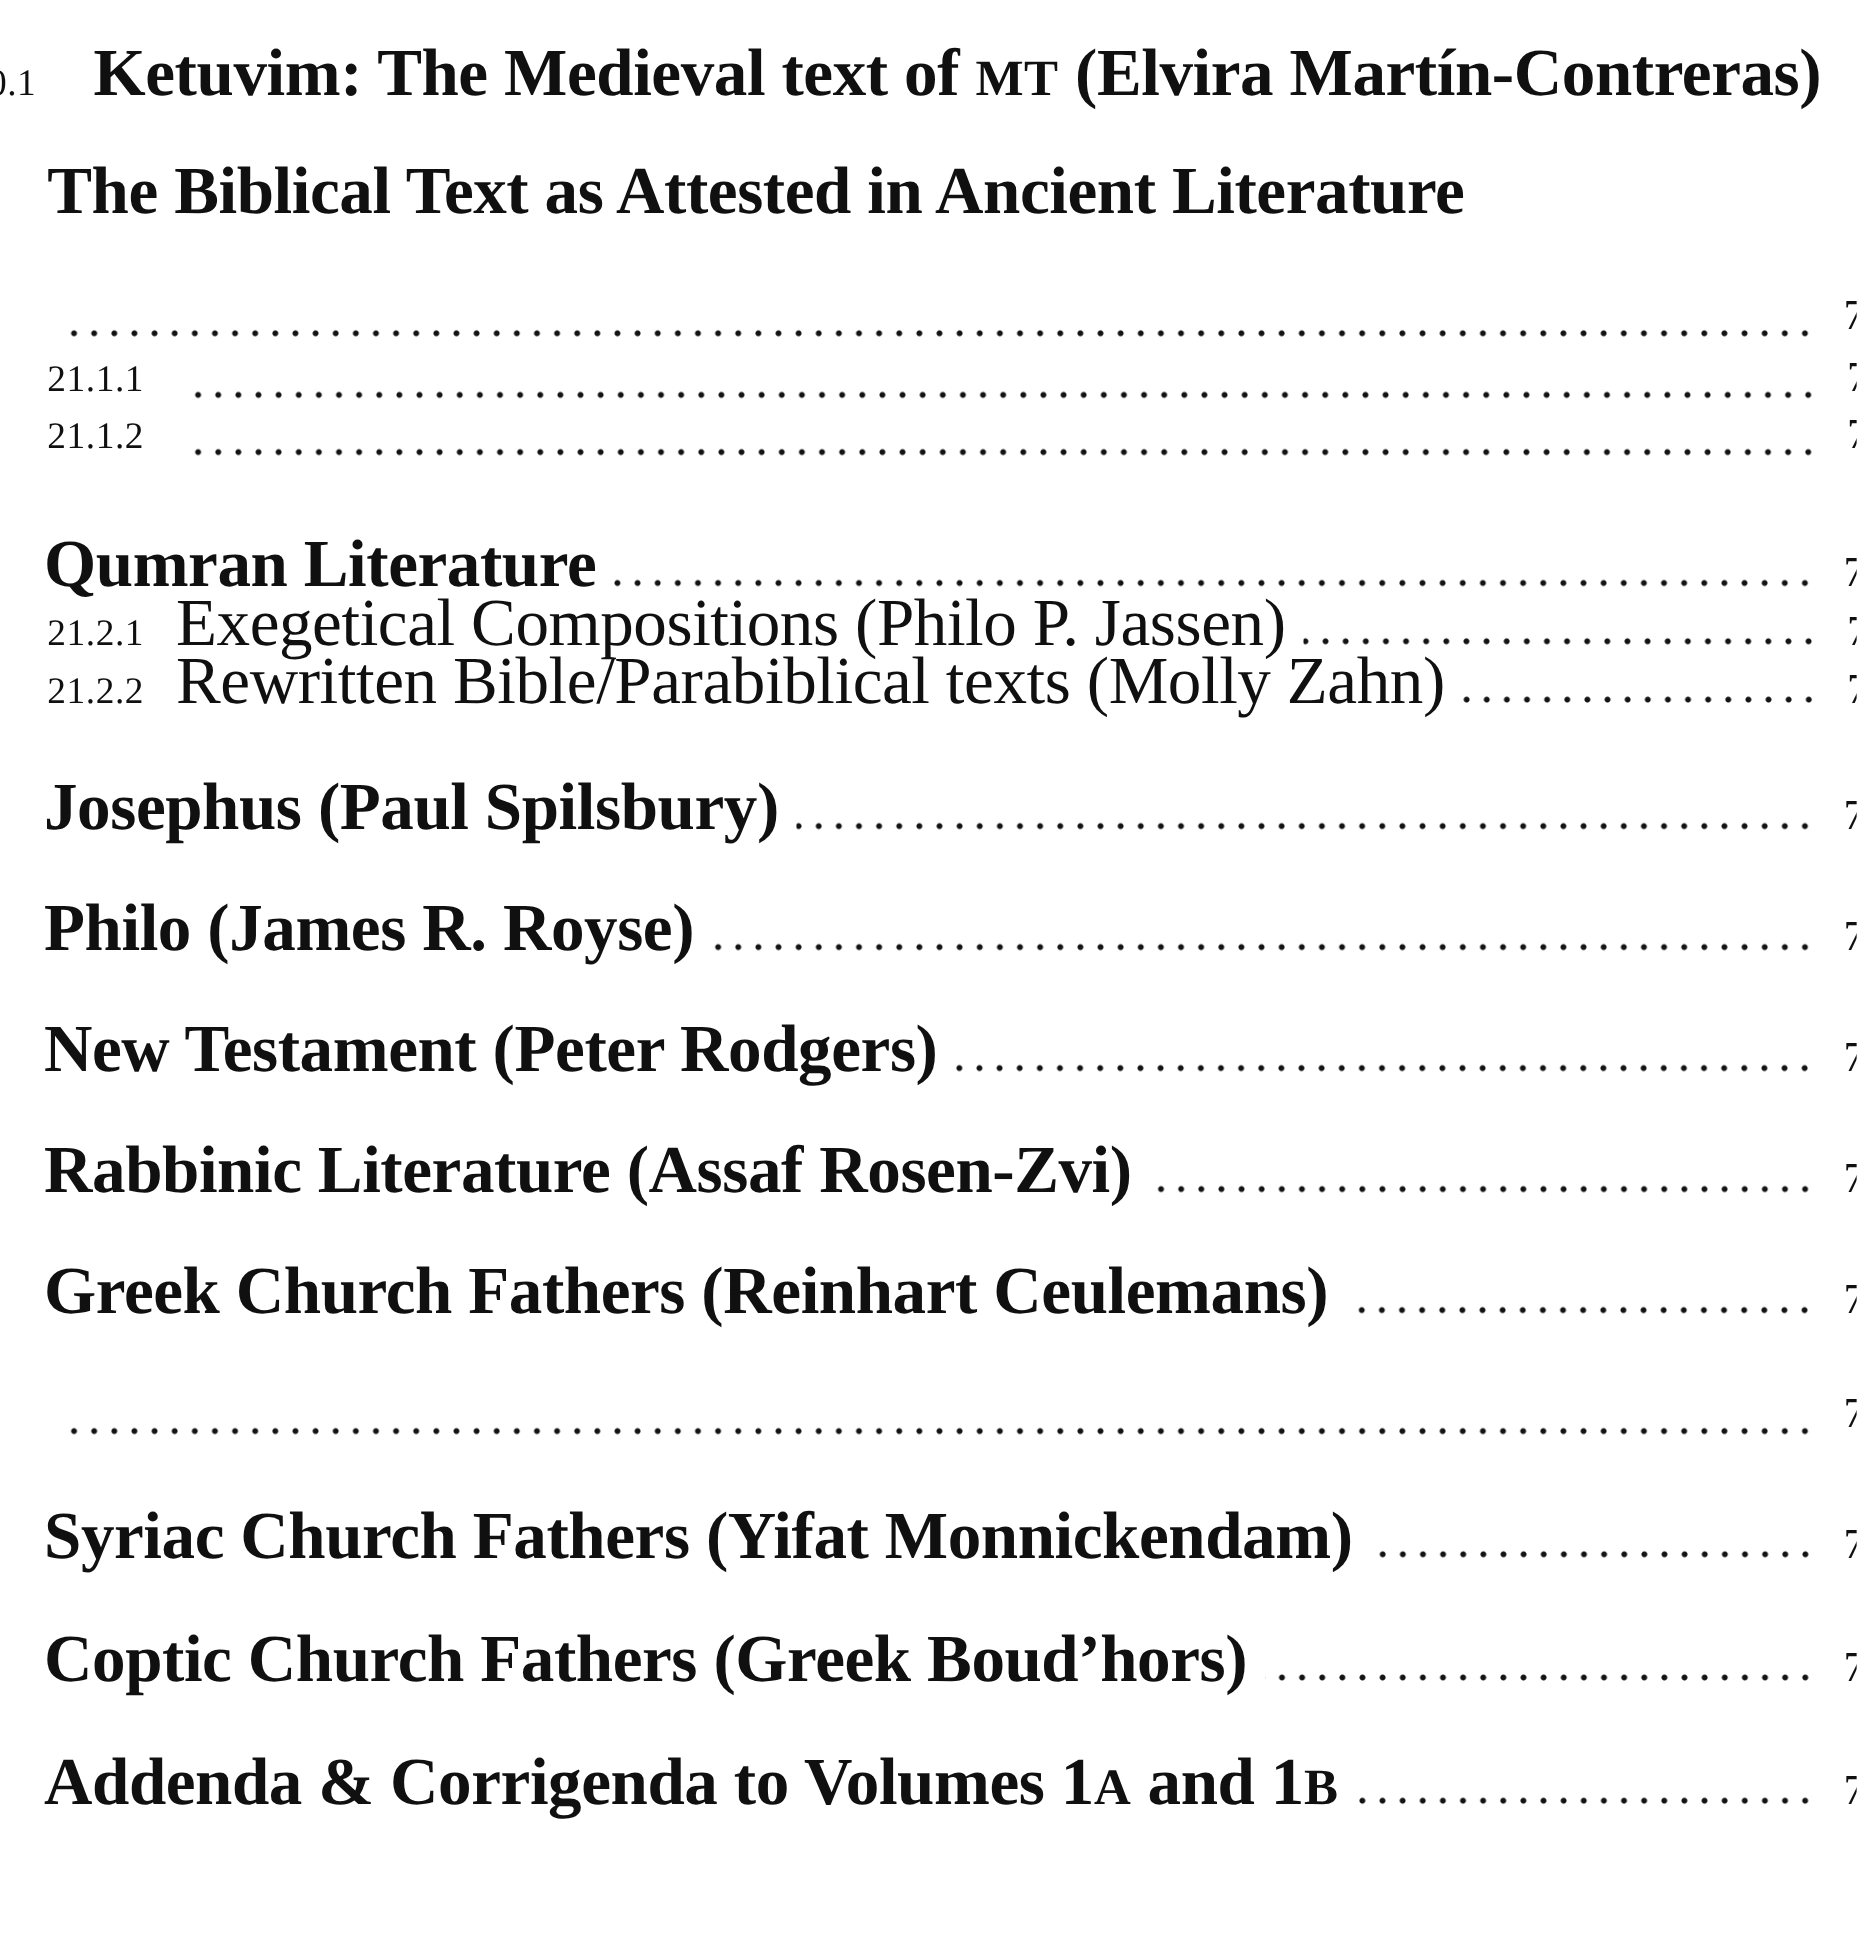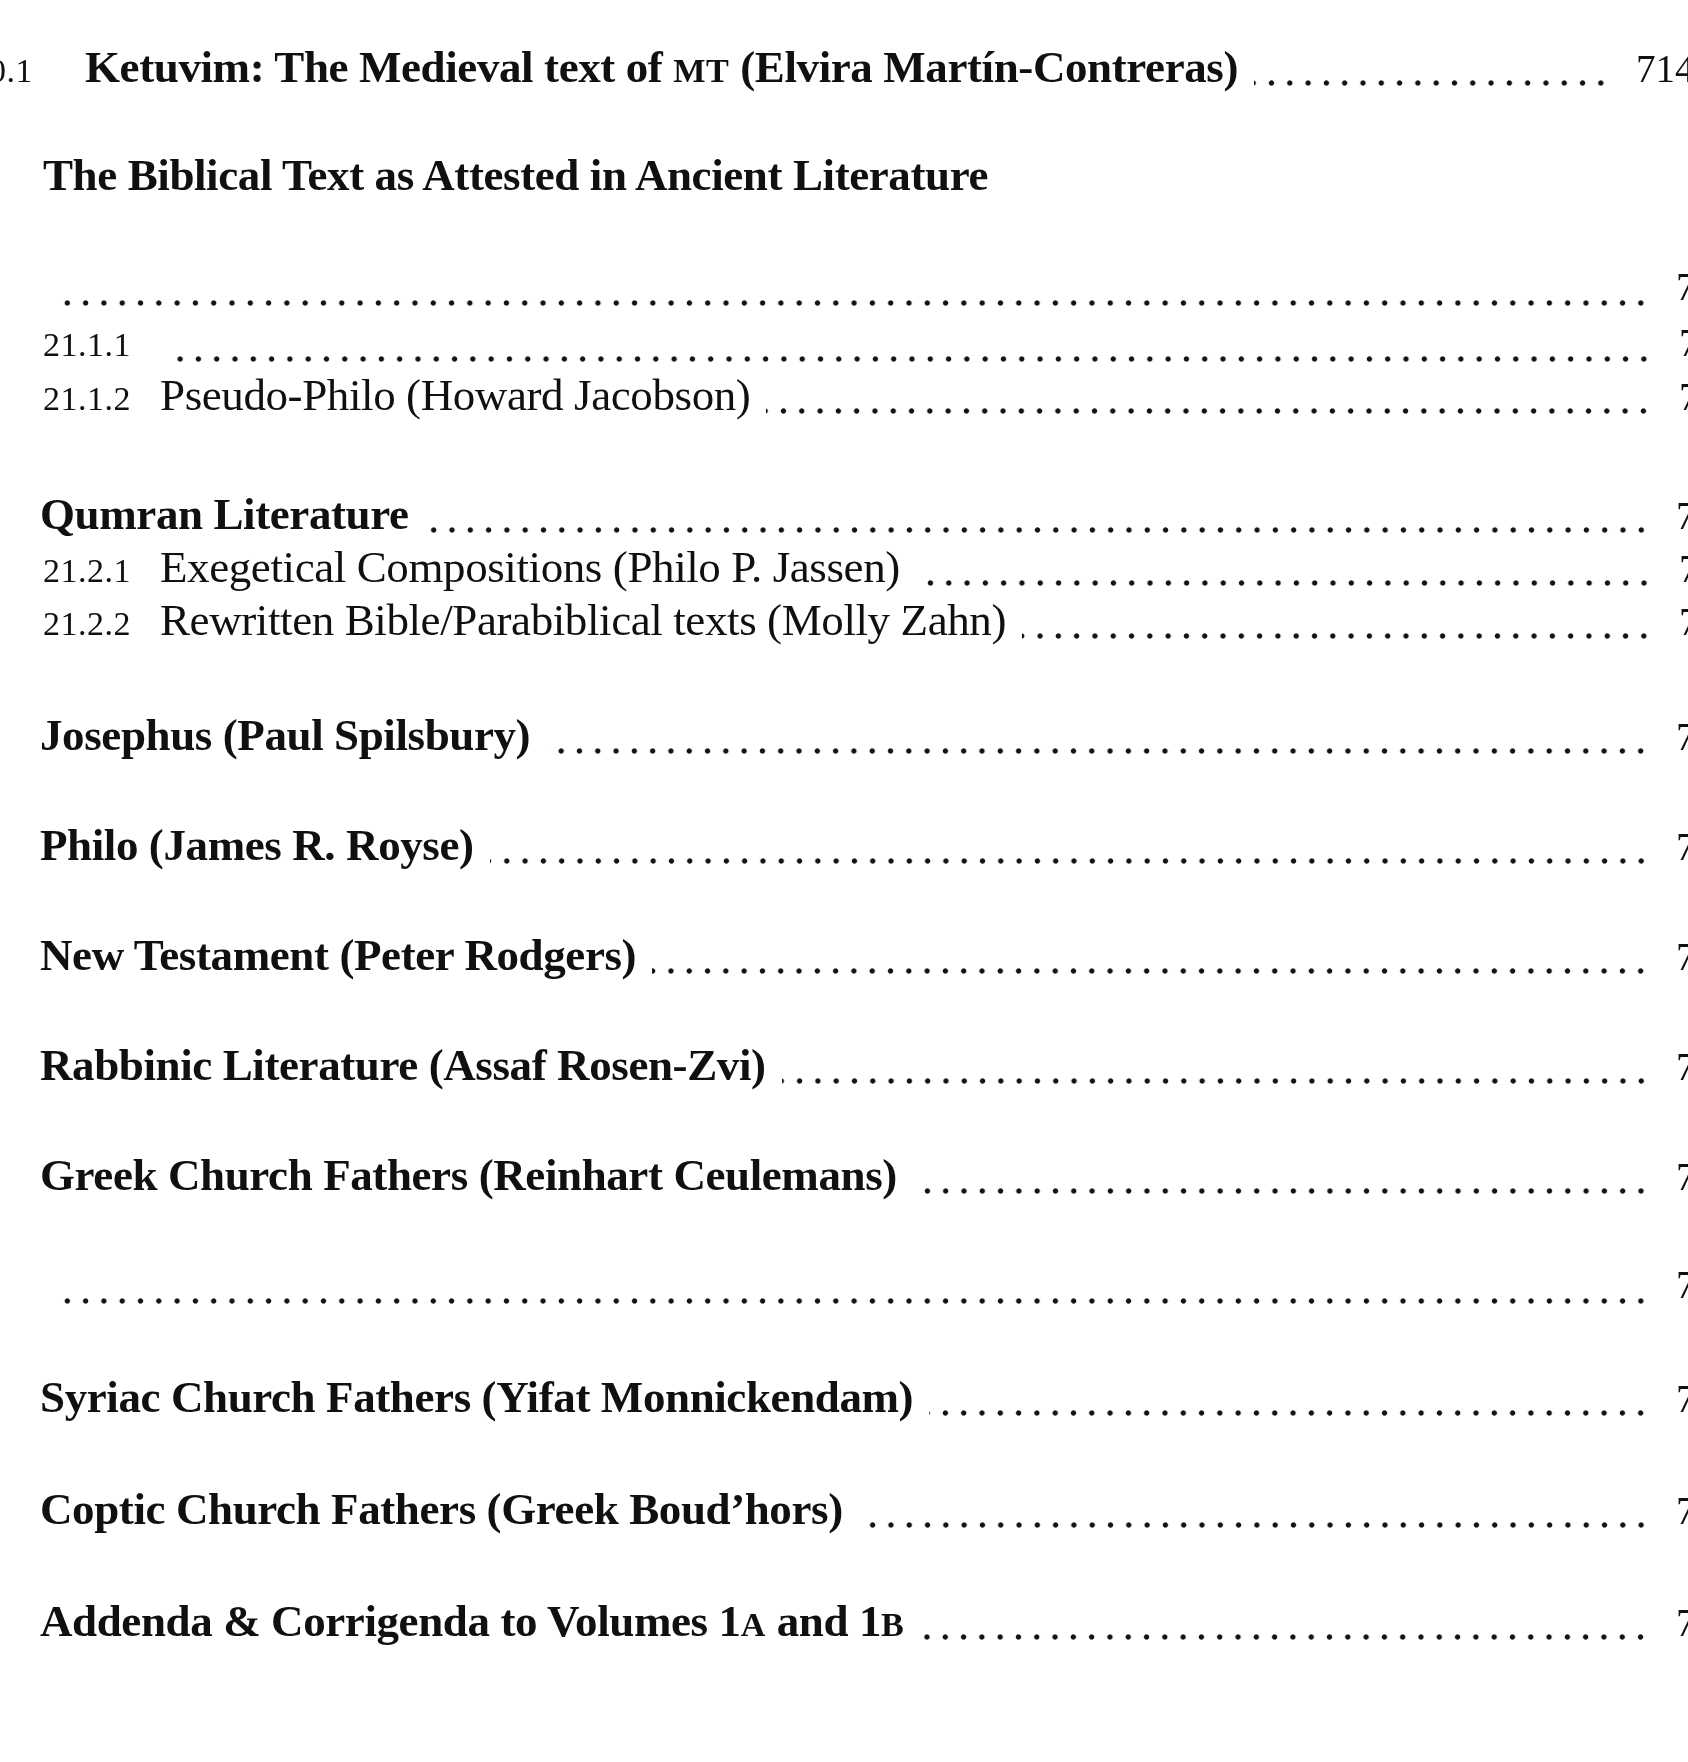--- a/index.html
+++ b/index.html
@@ -16,21 +16,21 @@
     position:absolute;
     left:0;
     width:1710px;
     height:62px;
     line-height:62px;
     display:flex;
     align-items:baseline;
     white-space:pre;
   }
   .title{
-    font-size:45px;
+    font-size:61px;
     font-weight:bold;
     letter-spacing:-0.4px;
     flex:none;
   }
   .row.sub .title{font-weight:normal;}
   .row.part .title{}
   .num{
     font-size:34px;
     font-weight:normal;
     flex:none;
@@ -67,21 +67,21 @@
 </style>
 </head>
 <body>
 
 <div id="page">
   <div id="toc-rows">
       <div class="row chapter" style="top: 36px;"><span class="num">0.1</span><span class="title"><span>Ketuvim: The Medieval text of </span><span class="sc">MT</span><span> (Elvira Martín-Contreras)</span></span><div class="leader"></div><span class="page">714</span></div>
       <div class="row part" style="top: 144px;"><span class="title">The Biblical Text as Attested in Ancient Literature</span></div>
       <div class="row section" style="top: 256px;"><div class="leader"></div><span class="page">721</span></div>
       <div class="row sub" style="top: 312px;"><span class="num">21.1.1</span><div class="leader"></div><span class="page">721</span></div>
-      <div class="row sub" style="top: 364px;"><span class="num">21.1.2</span><span class="title">Pseudo-Philo (Howard Jacobson)</span><div class="leader"></div><span class="page">724</span></div>
+      <div class="row sub" style="top: 364px;"><span class="num">21.1.2</span><div class="leader"></div><span class="page">724</span></div>
       <div class="row section" style="top: 483px;"><span class="title">Qumran Literature</span><div class="leader"></div><span class="page">726</span></div>
       <div class="row sub" style="top: 536px;"><span class="num">21.2.1</span><span class="title">Exegetical Compositions (Philo P. Jassen)</span><div class="leader"></div><span class="page">726</span></div>
       <div class="row sub" style="top: 589px;"><span class="num">21.2.2</span><span class="title">Rewritten Bible/Parabiblical texts (Molly Zahn)</span><div class="leader"></div><span class="page">731</span></div>
       <div class="row section" style="top: 704px;"><span class="title">Josephus (Paul Spilsbury)</span><div class="leader"></div><span class="page">737</span></div>
       <div class="row section" style="top: 814px;"><span class="title">Philo (James R. Royse)</span><div class="leader"></div><span class="page">741</span></div>
       <div class="row section" style="top: 924px;"><span class="title">New Testament (Peter Rodgers)</span><div class="leader"></div><span class="page">747</span></div>
       <div class="row section" style="top: 1034px;"><span class="title">Rabbinic Literature (Assaf Rosen-Zvi)</span><div class="leader"></div><span class="page">751</span></div>
       <div class="row section" style="top: 1144px;"><span class="title">Greek Church Fathers (Reinhart Ceulemans)</span><div class="leader"></div><span class="page">755</span></div>
       <div class="row section" style="top: 1254px;"><div class="leader"></div><span class="page">759</span></div>
       <div class="row section" style="top: 1366px;"><span class="title">Syriac Church Fathers (Yifat Monnickendam)</span><div class="leader"></div><span class="page">764</span></div>

